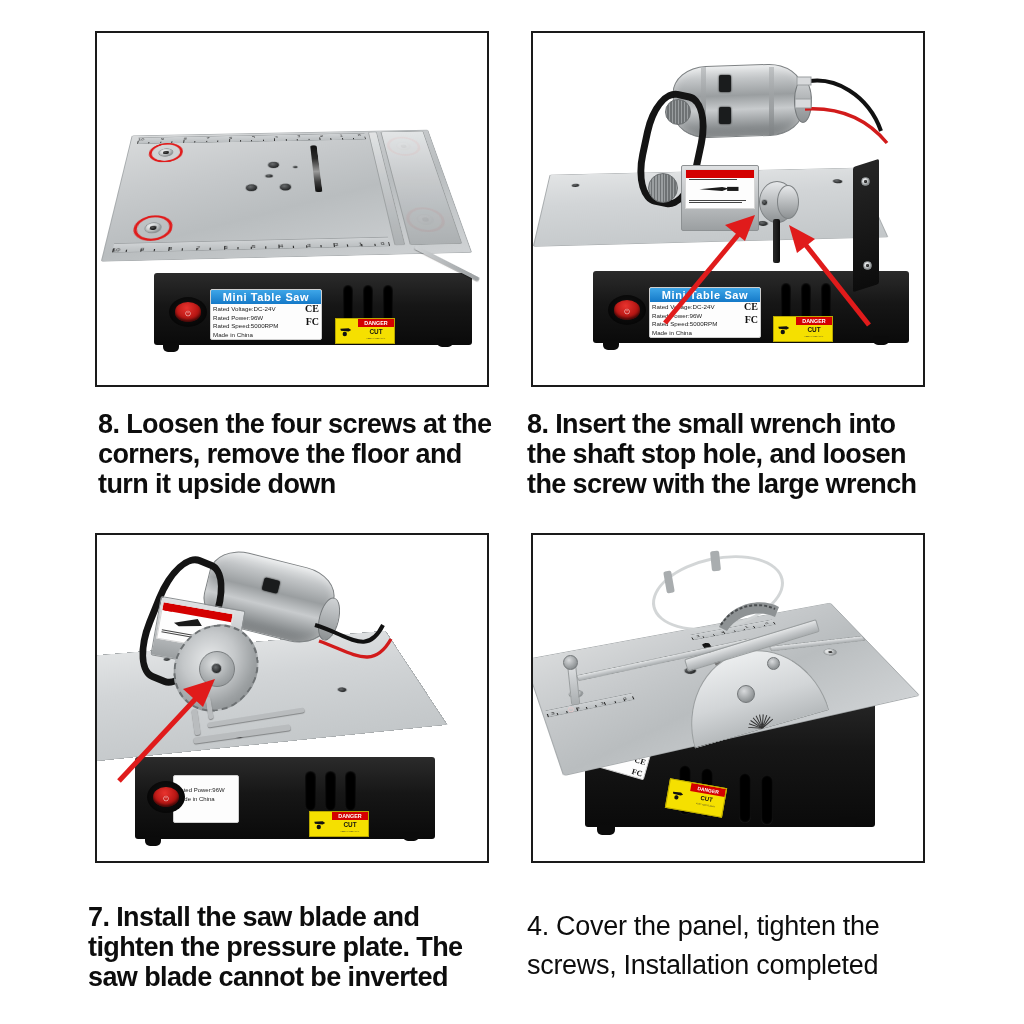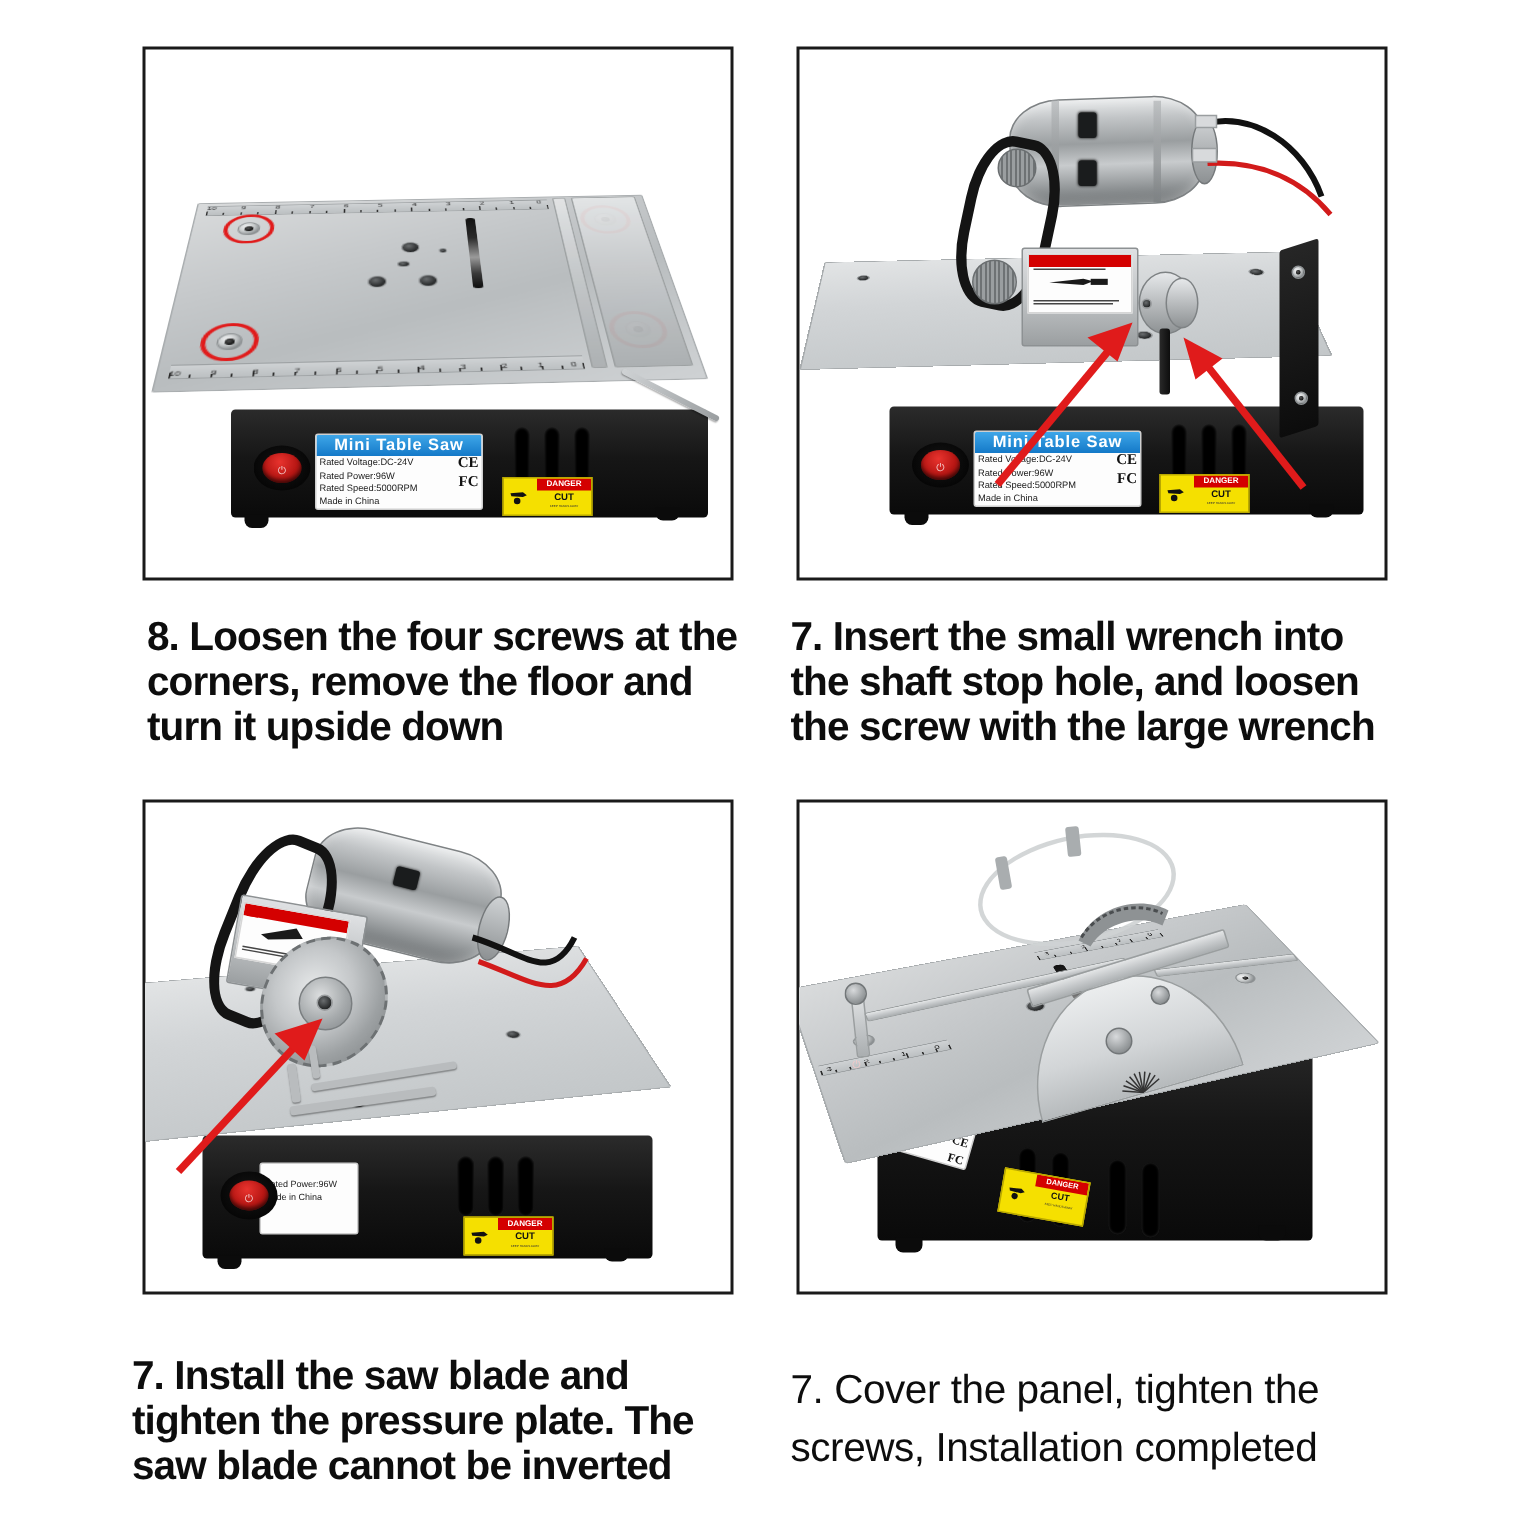--- a/index.html
+++ b/index.html
@@ -538,21 +538,21 @@
           <line x1="14" y1="120" x2="92" y2="26" stroke="#e01b1b" stroke-width="5"></line>
           <polygon points="104,12 74,22 94,38" fill="#e01b1b"></polygon>
         </svg>
         <svg class="arrow-red" style="left:238px; top:176px; width:110px; height:122px;">
           <line x1="98" y1="116" x2="30" y2="30" stroke="#e01b1b" stroke-width="5"></line>
           <polygon points="18,16 44,30 26,44" fill="#e01b1b"></polygon>
         </svg>
       </div>
     </div>
 
-    <div class="caption" style="left:527px; top:409px; width:406px;">7. Insert the small wrench into the shaft stop hole, and loosen the screw with the large wrench</div>
+    <div class="caption" style="left:527px; top:409px; width:406px;">8. Insert the small wrench into the shaft stop hole, and loosen the screw with the large wrench</div>
   </div>
 
   <div class="cell">
     <div class="photo-frame" style="left:95px; top:533px; width:394px; height:330px;">
       <div class="scene">
 
         <div class="base-body" style="left:38px; top:222px; width:300px; height:82px;"></div>
         <div class="foot" style="left:48px; top:302px; width:16px; height:9px;"></div>
         <div class="foot" style="left:306px; top:297px; width:16px; height:9px;"></div>
 
@@ -754,16 +754,16 @@
         <div class="knob" style="left:204px; top:150px; width:18px; height:18px;"></div>
         <div class="knob" style="left:234px; top:122px; width:13px; height:13px;"></div>
 
         <div class="fence" style="left:150px; top:104px; width:138px; height:13px; transform: rotate(-17deg);"></div>
 
         <div class="fence" style="left:36px; top:126px; width:9px; height:44px; transform: rotate(-6deg);"></div>
         <div class="knob" style="left:30px; top:120px; width:15px; height:15px;"></div>
       </div>
     </div>
 
-    <div class="caption loose" style="left:527px; top:907px; width:406px;">7. Cover the panel, tighten the screws, Installation completed</div>
+    <div class="caption loose" style="left:527px; top:907px; width:406px;">4. Cover the panel, tighten the screws, Installation completed</div>
   </div>
 
 </div>
 
 </body></html>

